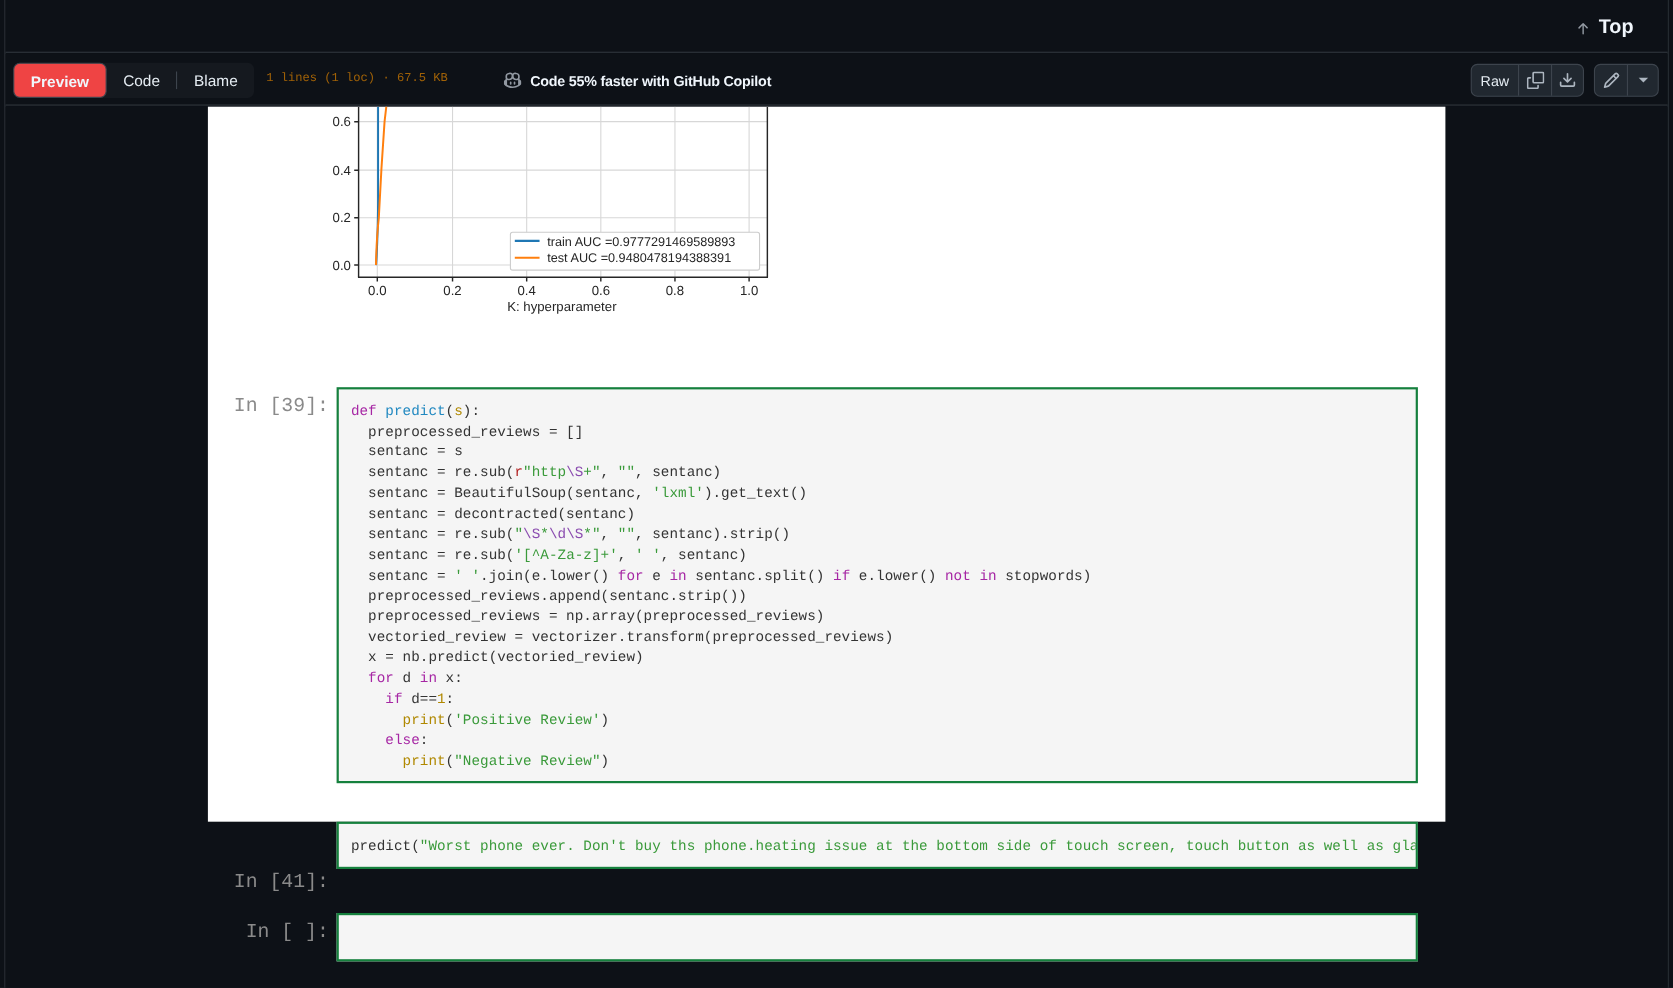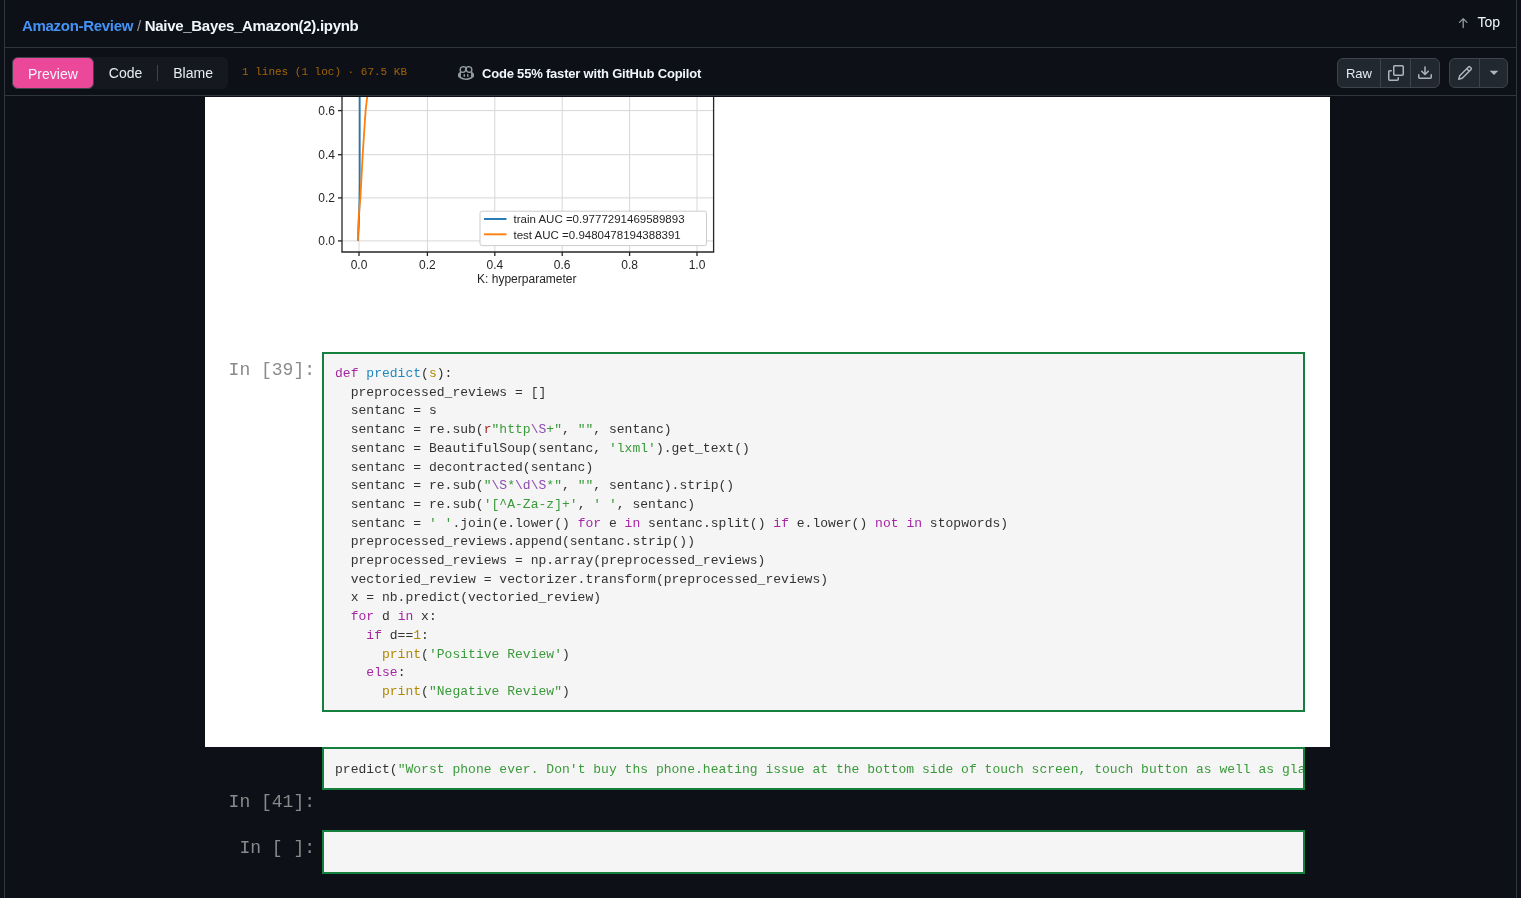--- a/index.html
+++ b/index.html
@@ -5,57 +5,56 @@
 * { margin:0; padding:0; box-sizing:border-box; }
 html,body { width:1521px; height:898px; background:#0d1117; overflow:hidden;
   font-family:"Liberation Sans", sans-serif; }
 #page { position:relative; width:1521px; height:898px; }
 .vborder { position:absolute; top:0; bottom:0; width:1px; background:#30363d; }
 #row1 { position:absolute; left:5px; right:5px; top:0; height:48px; background:#0d1117; border-bottom:1px solid #30363d; }
 #crumb { position:absolute; left:17px; top:16.5px; font-size:15px; letter-spacing:-0.3px; }
 #crumb a { color:#4493f8; font-weight:600; text-decoration:none; }
 #crumb .sep { color:#9198a1; font-weight:400; }
 #crumb .file { color:#f0f6fc; font-weight:600; }
-#toplink { position:absolute; right:16px; top:14px; color:#f0f6fc; font-size:14px; font-weight:400; }
+#toplink { position:absolute; right:31px; top:14px; color:#f0f6fc; font-size:18px; font-weight:700; }
 #toplink svg { vertical-align:-3px; margin-right:6px; }
 #row2 { position:absolute; left:5px; right:5px; top:49px; height:47px; background:#0d1117; border-bottom:1px solid #30363d; }
 #tabs { position:absolute; left:7px; top:8px; height:32px; background:#15191f; border-radius:6px; display:flex; align-items:center; }
 .tab { font-size:14px; color:#e6edf3; padding:0 15px; height:32px; line-height:32px; }
-.tab.sel { background:#ec4899; border:1px solid #3d444d; border-radius:6px; font-weight:400; color:#f0f6fc; }
+.tab.sel { background:#ef4444; border:1px solid #3d444d; border-radius:6px; font-weight:700; color:#f0f6fc; }
 .tabdiv { width:1px; height:16px; background:#3d444d; }
 #meta { position:absolute; left:237px; top:17px; font-family:"Liberation Mono", monospace; font-size:11px; color:#a16207; }
 #copilot { position:absolute; left:453px; top:10px; height:28px; display:flex; align-items:center; color:#f0f6fc; font-size:13px; font-weight:700; letter-spacing:-0.2px; }
 #copilot svg { margin-right:8px; }
 .btngroup { position:absolute; top:9px; height:30px; display:flex; border:1px solid #3d444d; border-radius:6px; background:#212830; }
 .btnseg { display:flex; align-items:center; justify-content:center; height:100%; color:#e6edf3; font-size:13px; font-weight:500; }
 .btnseg + .btnseg { border-left:1px solid #3d444d; }
 #grp1 { right:76px; }
 #grp2 { right:8px; }
 #preview { position:absolute; left:5px; right:5px; top:97px; height:801px; background:#0d1117; }
-#nb { position:absolute; left:200px; top:0; width:1125px; height:650px; background:#ffffff; }
+#nb { position:absolute; left:184px; top:0; width:1125px; height:650px; background:#ffffff; }
 
 .prompt { position:absolute; font-family:"Liberation Mono", monospace; font-size:18px; color:#8a8a8a; width:110px; text-align:right; }
 .cellbox { position:absolute; left:117px; width:983px; background:#f5f5f5; border:2px solid #15803d; overflow:hidden; }
 .code { font-family:"Liberation Mono", monospace; font-size:13px; line-height:18.7px; color:#333; white-space:pre; letter-spacing:0.025px; }
 .k { color:#a626a4; } 
 .f { color:#2088c0; } 
 .s { color:#3a9a3a; } 
 .o { color:#b08800; } 
 .e { color:#8a4baf; } 
 .r { color:#b22222; } 
 #md1 { position:absolute; left:122px; top:214px; font-size:15.4px; color:#1a1a1a; }
 #out41 { position:absolute; left:110px; top:700px; font-family:"Liberation Mono", monospace; font-size:13px; color:#111;margin-top:47px; }
 </style>
 </head>
 <body>
 <div id="page">
   <div class="vborder" style="left:4px"></div>
   <div class="vborder" style="left:1516px"></div>
   <div id="row1">
-    <div id="crumb"><a>Amazon-Review</a> <span class="sep">/</span> <span class="file">Naive_Bayes_Amazon(2).ipynb</span></div>
     <div id="toplink"><svg width="16" height="14" viewBox="0 0 16 16" fill="#9198a1">
           <path d="M3.47 7.78a.75.75 0 0 1 0-1.06l4.25-4.25a.75.75 0 0 1 1.06 0l4.25 4.25a.75.75 0 0 1-1.06 1.06L9 4.81v8.44a.75.75 0 0 1-1.5 0V4.81L4.53 7.78a.75.75 0 0 1-1.06 0Z"></path>
         </svg>Top</div>
   </div>
   <div id="row2">
     <div id="tabs">
       <div class="tab sel">Preview</div>
       <div class="tab">Code</div>
       <div class="tabdiv"></div>
       <div class="tab">Blame</div>

